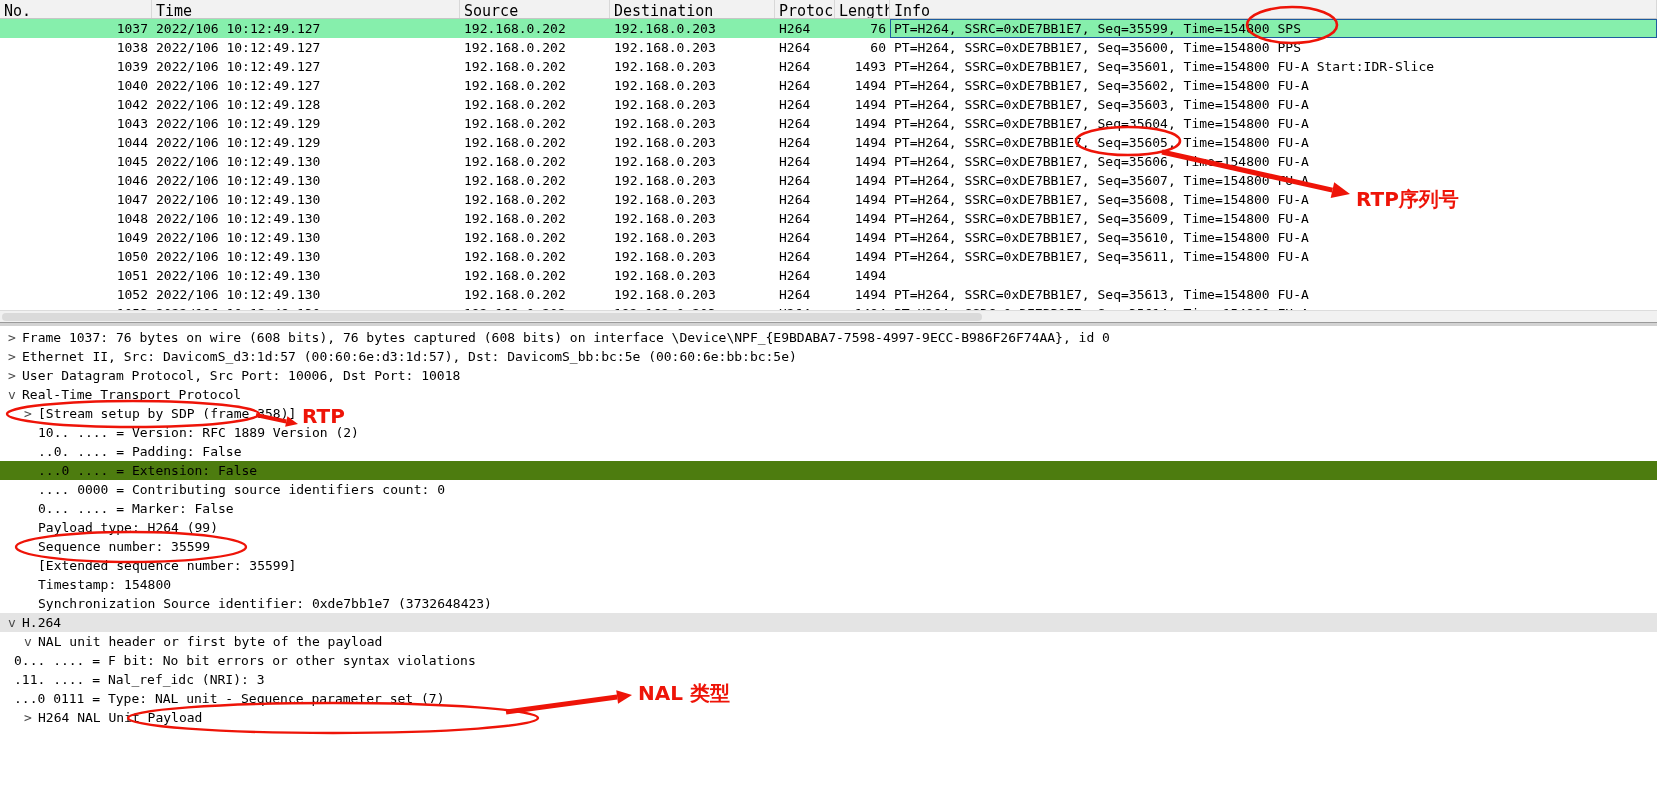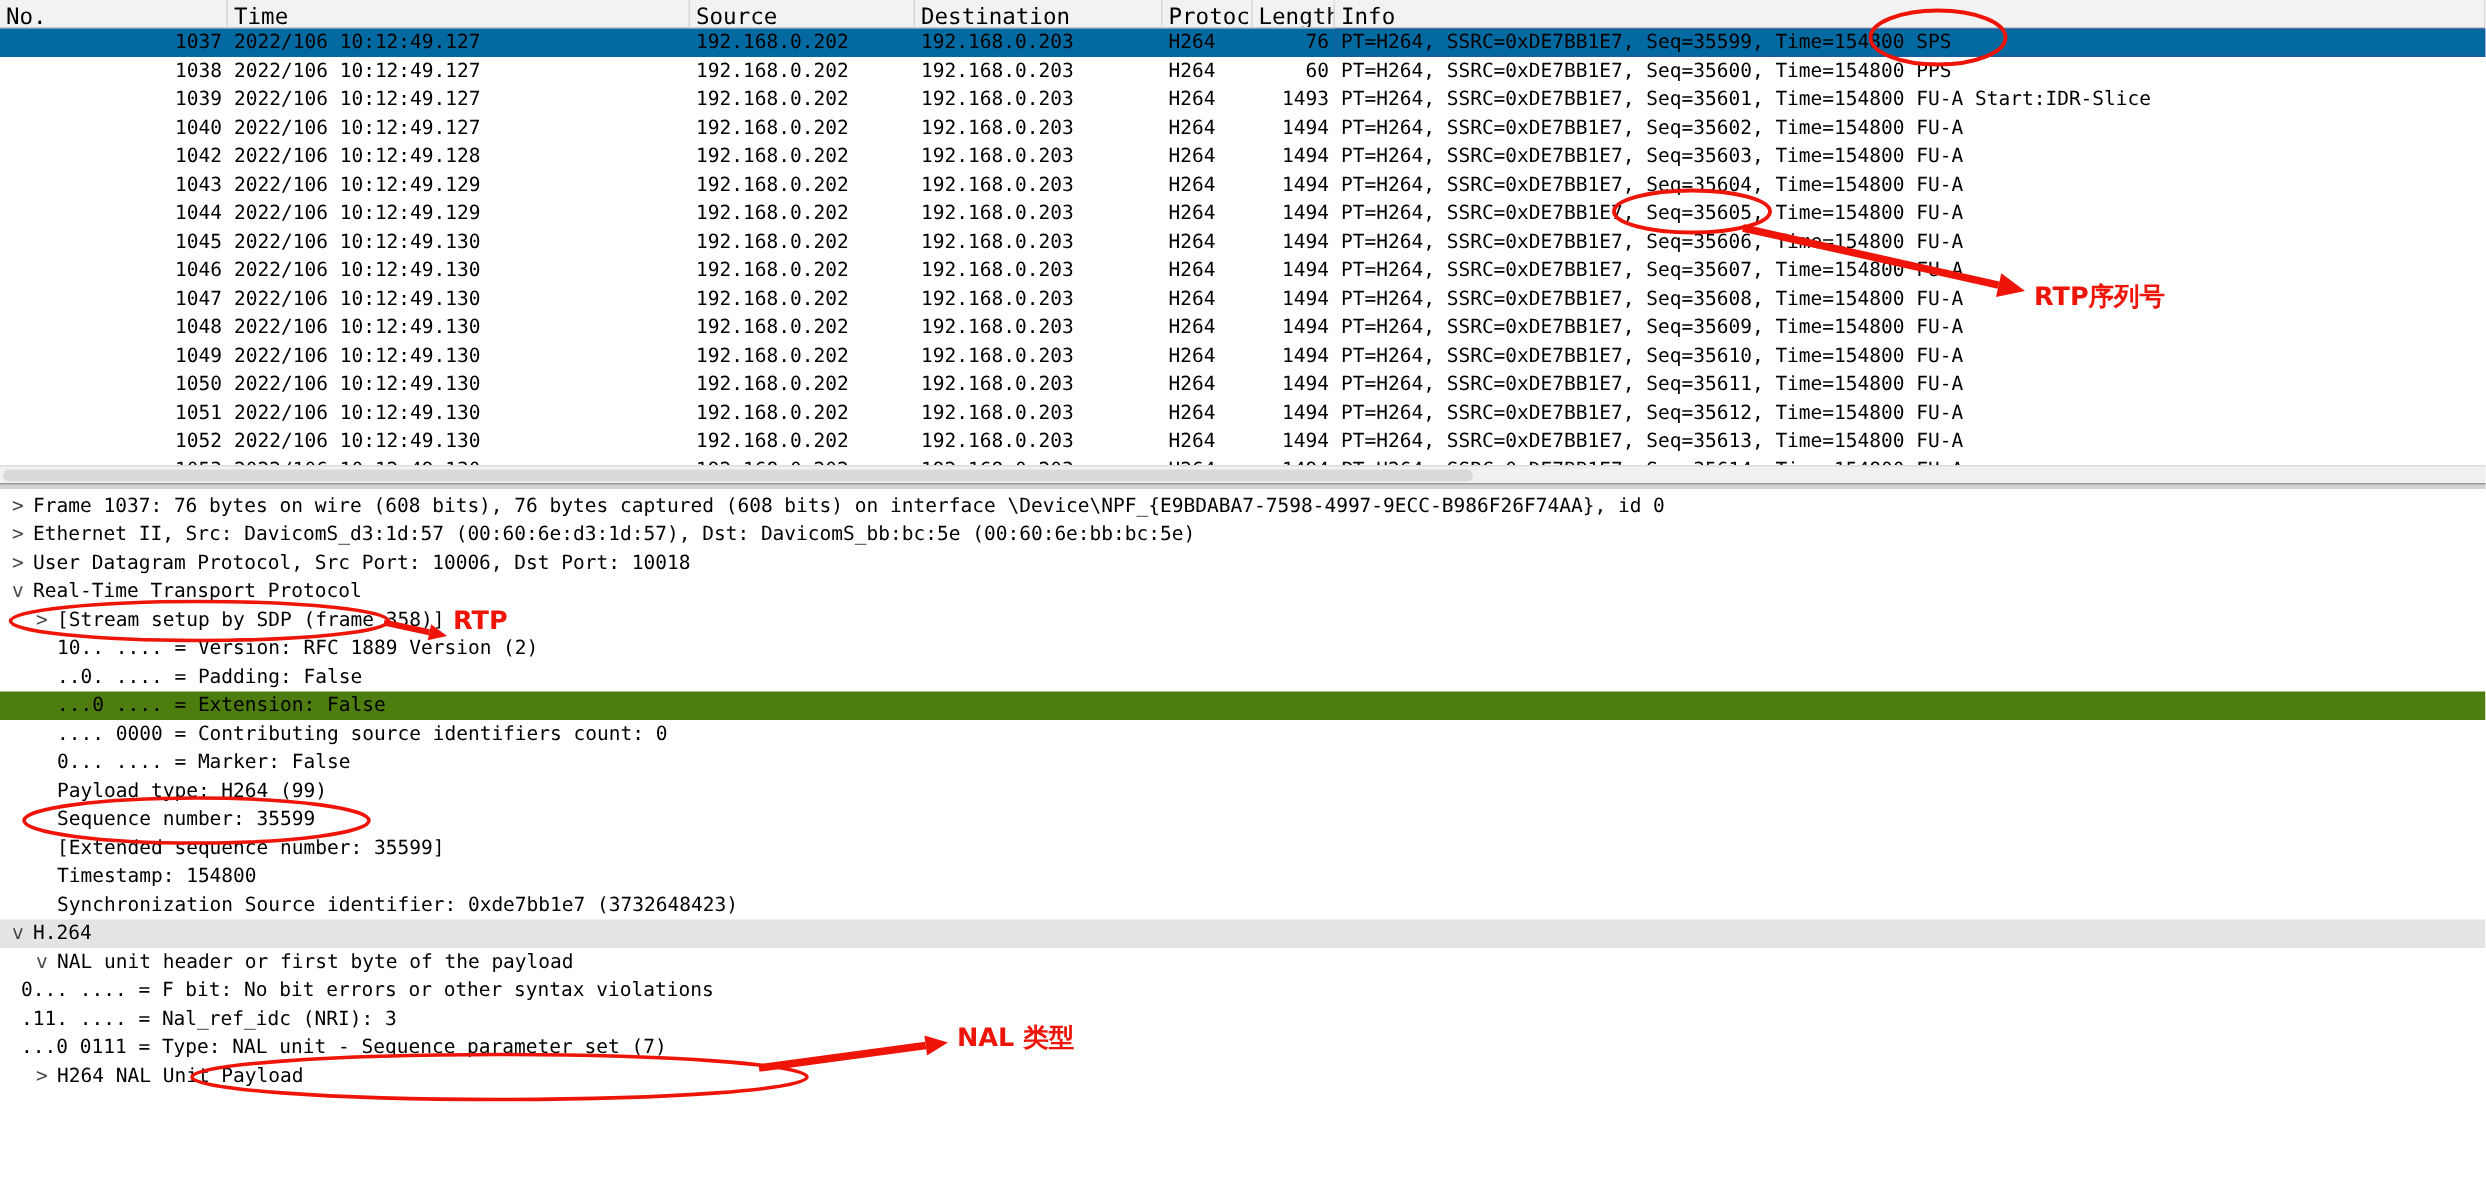--- a/index.html
+++ b/index.html
@@ -5,36 +5,36 @@
   html,body{margin:0;padding:0;width:1657px;height:791px;overflow:hidden;background:#ffffff;
     font-family:"DejaVu Sans Mono","Liberation Mono",monospace;font-size:13px;color:#000;}
   .pane{position:absolute;left:0;width:1657px;}
   #packet-list{top:0;height:310px;overflow:hidden;}
   #pl-header{display:grid;grid-template-columns:152px 308px 150px 165px 60px 55px 1fr;height:18px;
     background:#f2f2f2;border-bottom:1px solid #c6c6c6;font-size:15px;}
   #pl-header>div{padding:2px 4px 0 4px;border-right:1px solid #d8d8d8;white-space:nowrap;overflow:hidden;}
   .pl-row{display:grid;grid-template-columns:152px 308px 150px 165px 60px 55px 1fr;height:19px;line-height:19px;}
   .pl-row>div{padding:0 4px;white-space:pre;overflow:hidden;}
   .cell-no,.cell-length{text-align:right;}
-  .pl-row.selected{background:#0369a1;}
+  .pl-row.selected{background:#86efac;}
   .pl-row.selected .cell-info{outline:1px solid #1d5c9e;outline-offset:-1px;}
   #hscroll{top:310px;height:12px;background:#f1f1f1;border-top:1px solid #dcdcdc;}
   #hscroll-thumb{position:absolute;left:2px;top:2px;height:8px;width:980px;background:#dadada;border-radius:4px;}
   #splitter{top:322px;height:4px;background:#d2d2d2;border-top:1px solid #9a9a9a;}
   #details{top:326px;height:465px;overflow:hidden;padding-top:2px;background:#fff;}
   .dt-line{height:19px;line-height:19px;white-space:pre;}
   .dt-line.lvl0{padding-left:8px;}
   .dt-line.lvl1{padding-left:24px;}
   .dt-line.lvl2{}
   .dt-line .expander{display:inline-block;width:14px;color:#4a4a4a;}
   .dt-line.hl-blue{background:#4d7c0f;}
   .dt-line.hl-gray{background:#e4e4e4;}
   #overlay{position:absolute;left:0;top:0;z-index:10;pointer-events:none;}
   .ann-label{position:absolute;z-index:11;pointer-events:none;white-space:nowrap;font-weight:bold;
-    font-size:17px;font-family:"DejaVu Sans","Liberation Sans",sans-serif;}
+    font-size:20px;font-family:"DejaVu Sans","Liberation Sans",sans-serif;}
   #lbl-rtpseq{left:1356px;top:186px;}
   #lbl-rtp{left:302px;top:404px;}
   #lbl-nal{left:638px;top:680px;}
 </style>
 </head>
 <body>
 
 <div class="pane" id="packet-list">
   <div id="pl-header">
       <div>No.</div>
@@ -163,21 +163,20 @@
         <div class="cell-length">1494</div>
         <div class="cell-info">PT=H264, SSRC=0xDE7BB1E7, Seq=35611, Time=154800 FU-A</div>
       </div>
       <div class="pl-row">
         <div class="cell-no">1051</div>
         <div class="cell-time">2022/106 10:12:49.130</div>
         <div class="cell-source">192.168.0.202</div>
         <div class="cell-destination">192.168.0.203</div>
         <div class="cell-protocol">H264</div>
         <div class="cell-length">1494</div>
-        <div class="cell-info">PT=H264, SSRC=0xDE7BB1E7, Seq=35612, Time=154800 FU-A</div>
       </div>
       <div class="pl-row">
         <div class="cell-no">1052</div>
         <div class="cell-time">2022/106 10:12:49.130</div>
         <div class="cell-source">192.168.0.202</div>
         <div class="cell-destination">192.168.0.203</div>
         <div class="cell-protocol">H264</div>
         <div class="cell-length">1494</div>
         <div class="cell-info">PT=H264, SSRC=0xDE7BB1E7, Seq=35613, Time=154800 FU-A</div>
       </div>

